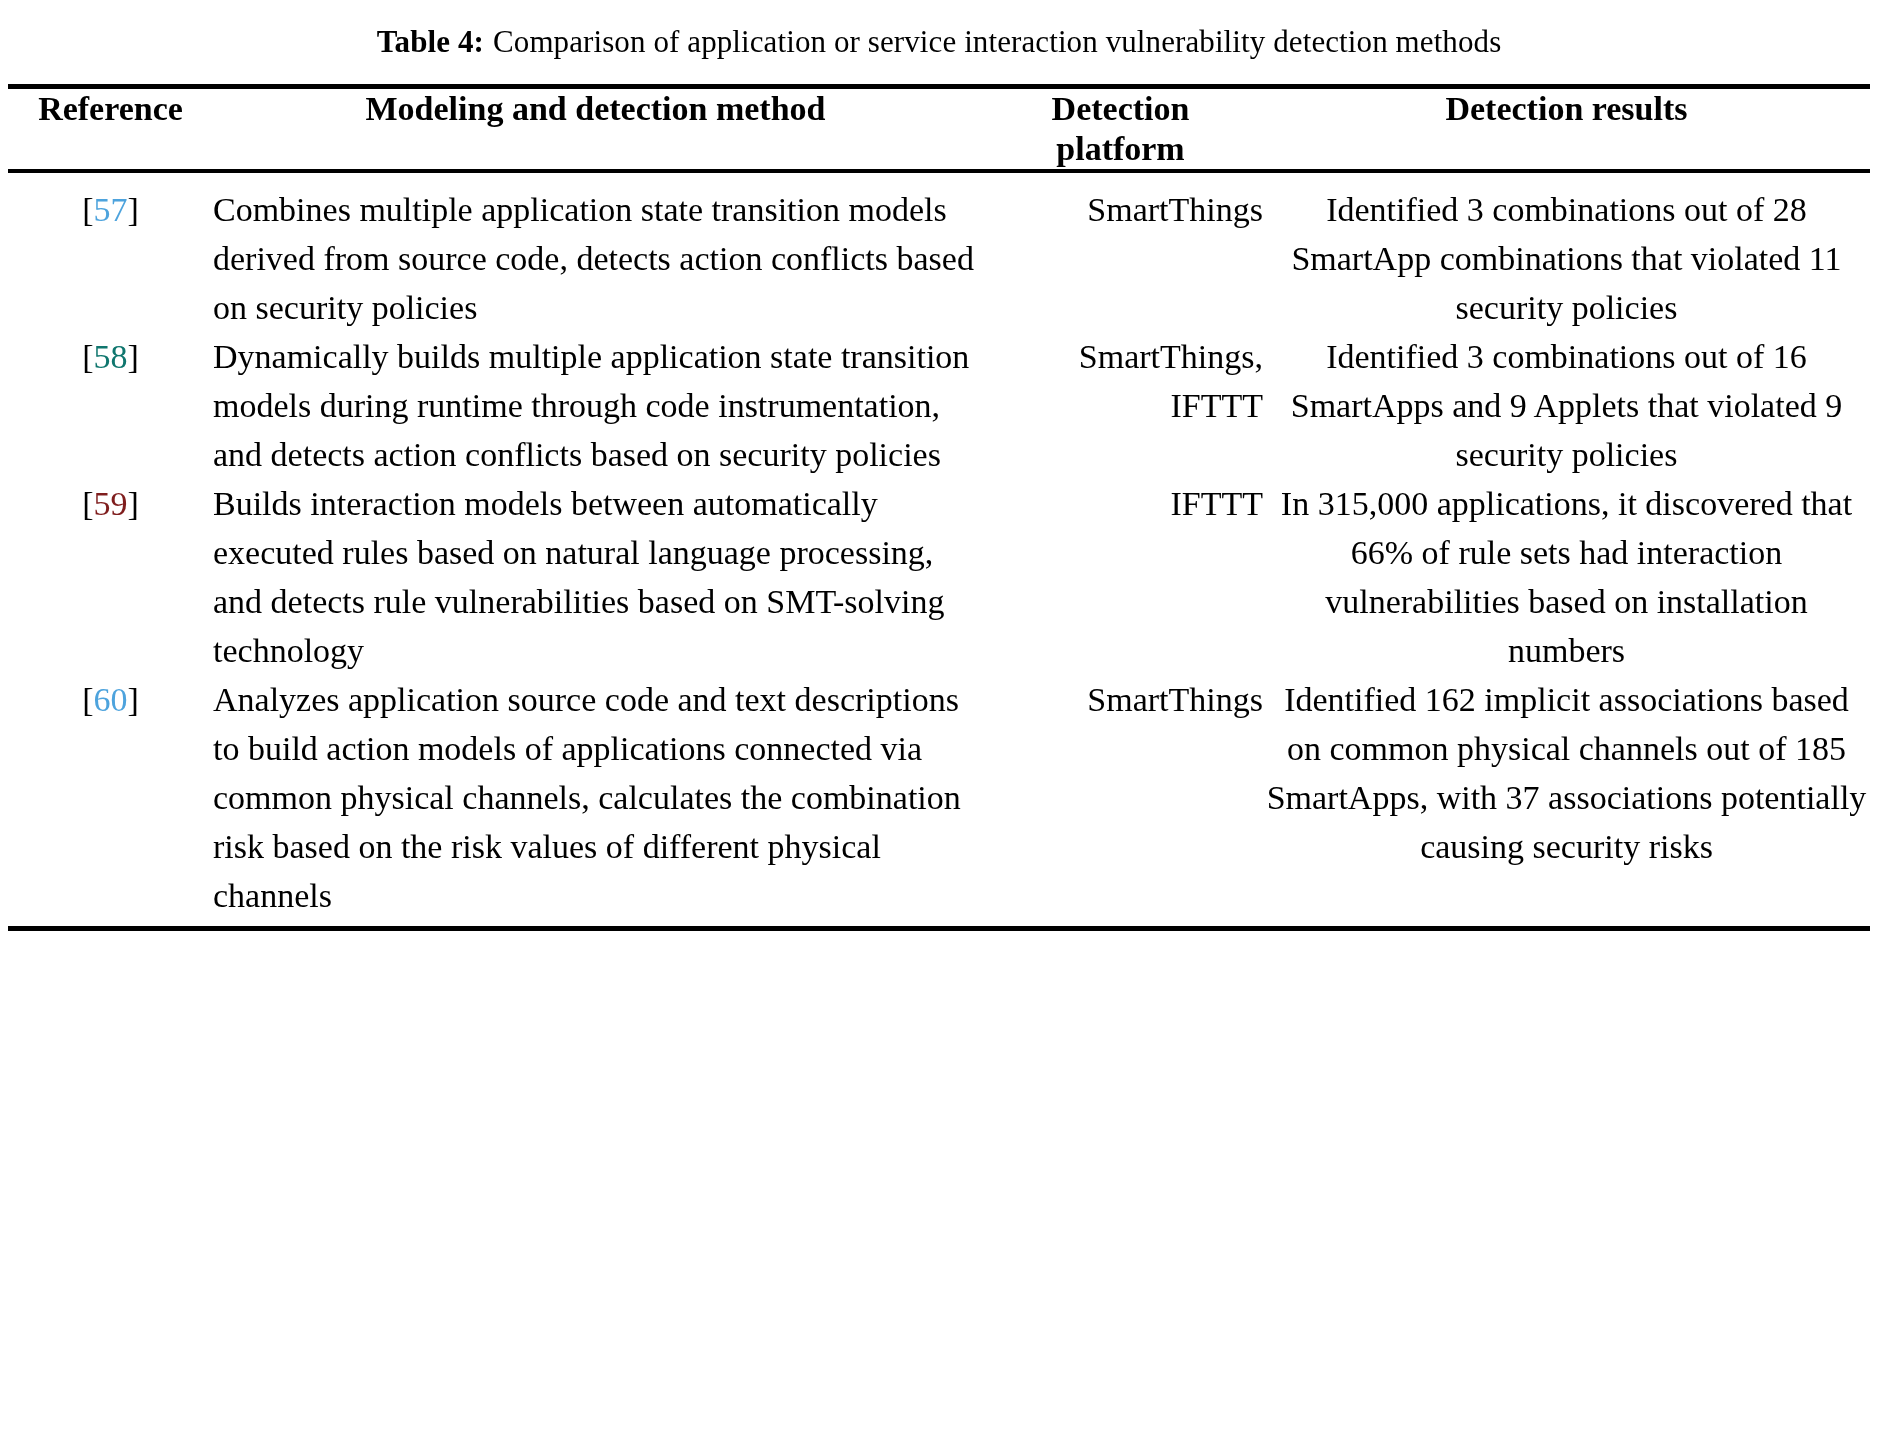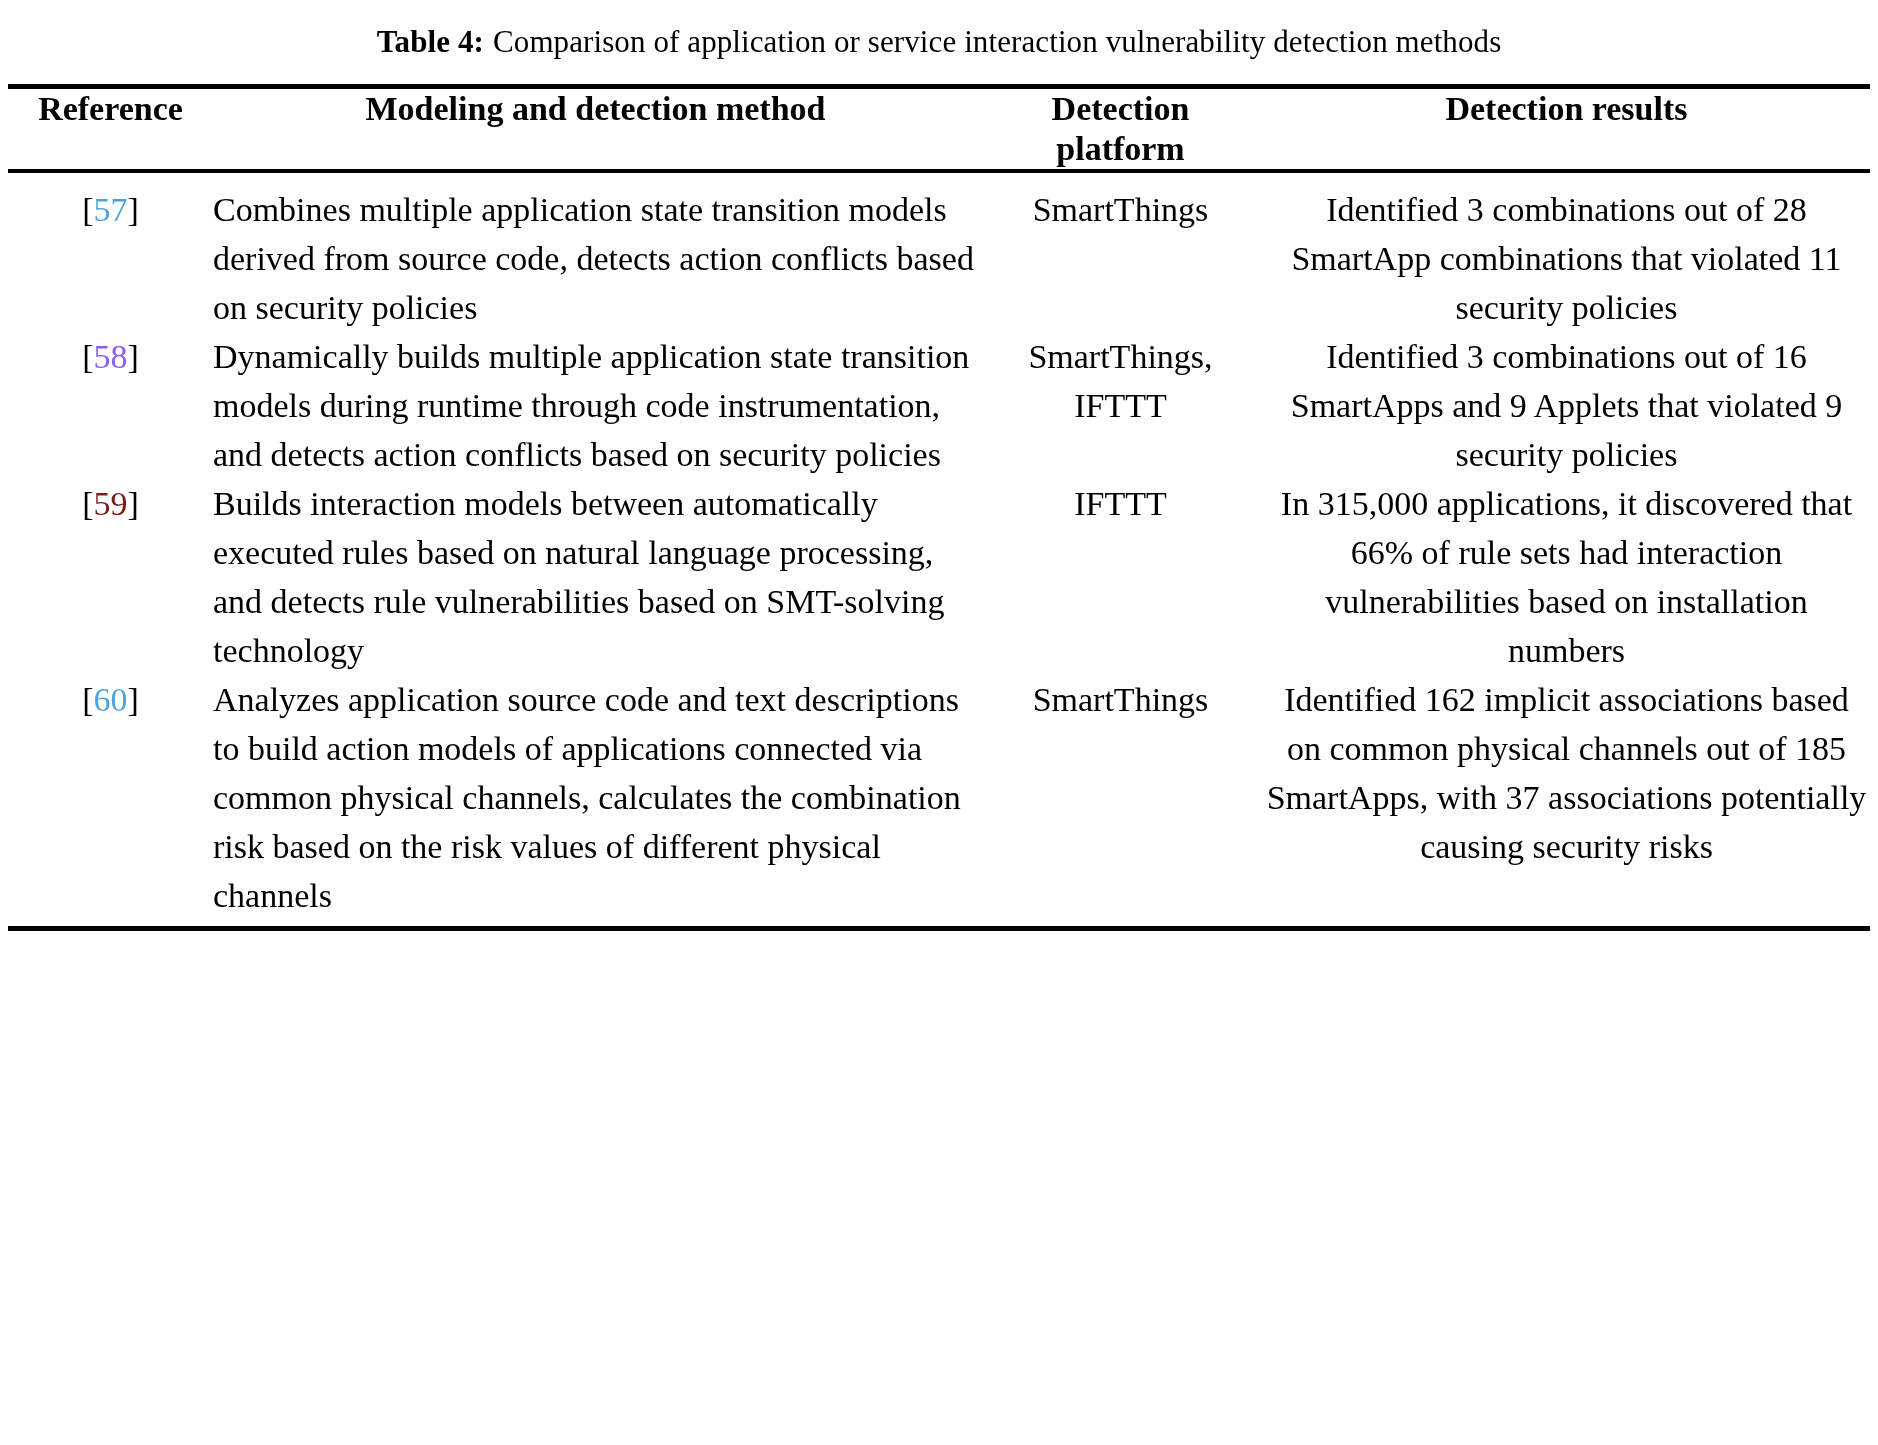--- a/index.html
+++ b/index.html
@@ -105,21 +105,21 @@
   .cell-ref {
     text-align: center;
     white-space: nowrap;
   }
   .cell-meth {
     text-align: left;
     padding-left: 4px;
     padding-right: 4px;
   }
   .cell-plat {
-    text-align: center;
+    text-align: right;
     padding-left: 2px;
     padding-right: 2px;
   }
   .cell-res {
     text-align: center;
     padding-left: 2px;
     padding-right: 2px;
   }
 
   .ref-bracket { color: #000; }
@@ -172,21 +172,21 @@
     <tbody>
 
       <tr class="body-row">
         <td class="cell-ref"><span class="ref-bracket">[</span><span class="ref-num" style="color: rgb(77, 163, 221);">57</span><span class="ref-bracket">]</span></td>
         <td class="cell-meth">Combines multiple application state transition models derived from source code, detects action conflicts based on security policies</td>
         <td class="cell-plat">SmartThings</td>
         <td class="cell-res">Identified 3 combinations out of 28 SmartApp combinations that violated 11 security policies</td>
       </tr>
 
       <tr class="body-row">
-        <td class="cell-ref"><span class="ref-bracket">[</span><span class="ref-num" style="color: #8b5cf6;">58</span><span class="ref-bracket">]</span></td>
+        <td class="cell-ref"><span class="ref-bracket">[</span><span class="ref-num" style="color: #0f766e;">58</span><span class="ref-bracket">]</span></td>
         <td class="cell-meth">Dynamically builds multiple application state transition models during runtime through code instrumentation, and detects action conflicts based on security policies</td>
         <td class="cell-plat">SmartThings, IFTTT</td>
         <td class="cell-res">Identified 3 combinations out of 16 SmartApps and 9 Applets that violated 9 security policies</td>
       </tr>
 
       <tr class="body-row">
         <td class="cell-ref"><span class="ref-bracket">[</span><span class="ref-num" style="color: #7f1d1d;">59</span><span class="ref-bracket">]</span></td>
         <td class="cell-meth">Builds interaction models between automatically executed rules based on natural language processing, and detects rule vulnerabilities based on SMT-solving technology</td>
         <td class="cell-plat">IFTTT</td>
         <td class="cell-res">In 315,000 applications, it discovered that 66% of rule sets had interaction vulnerabilities based on installation numbers</td>

